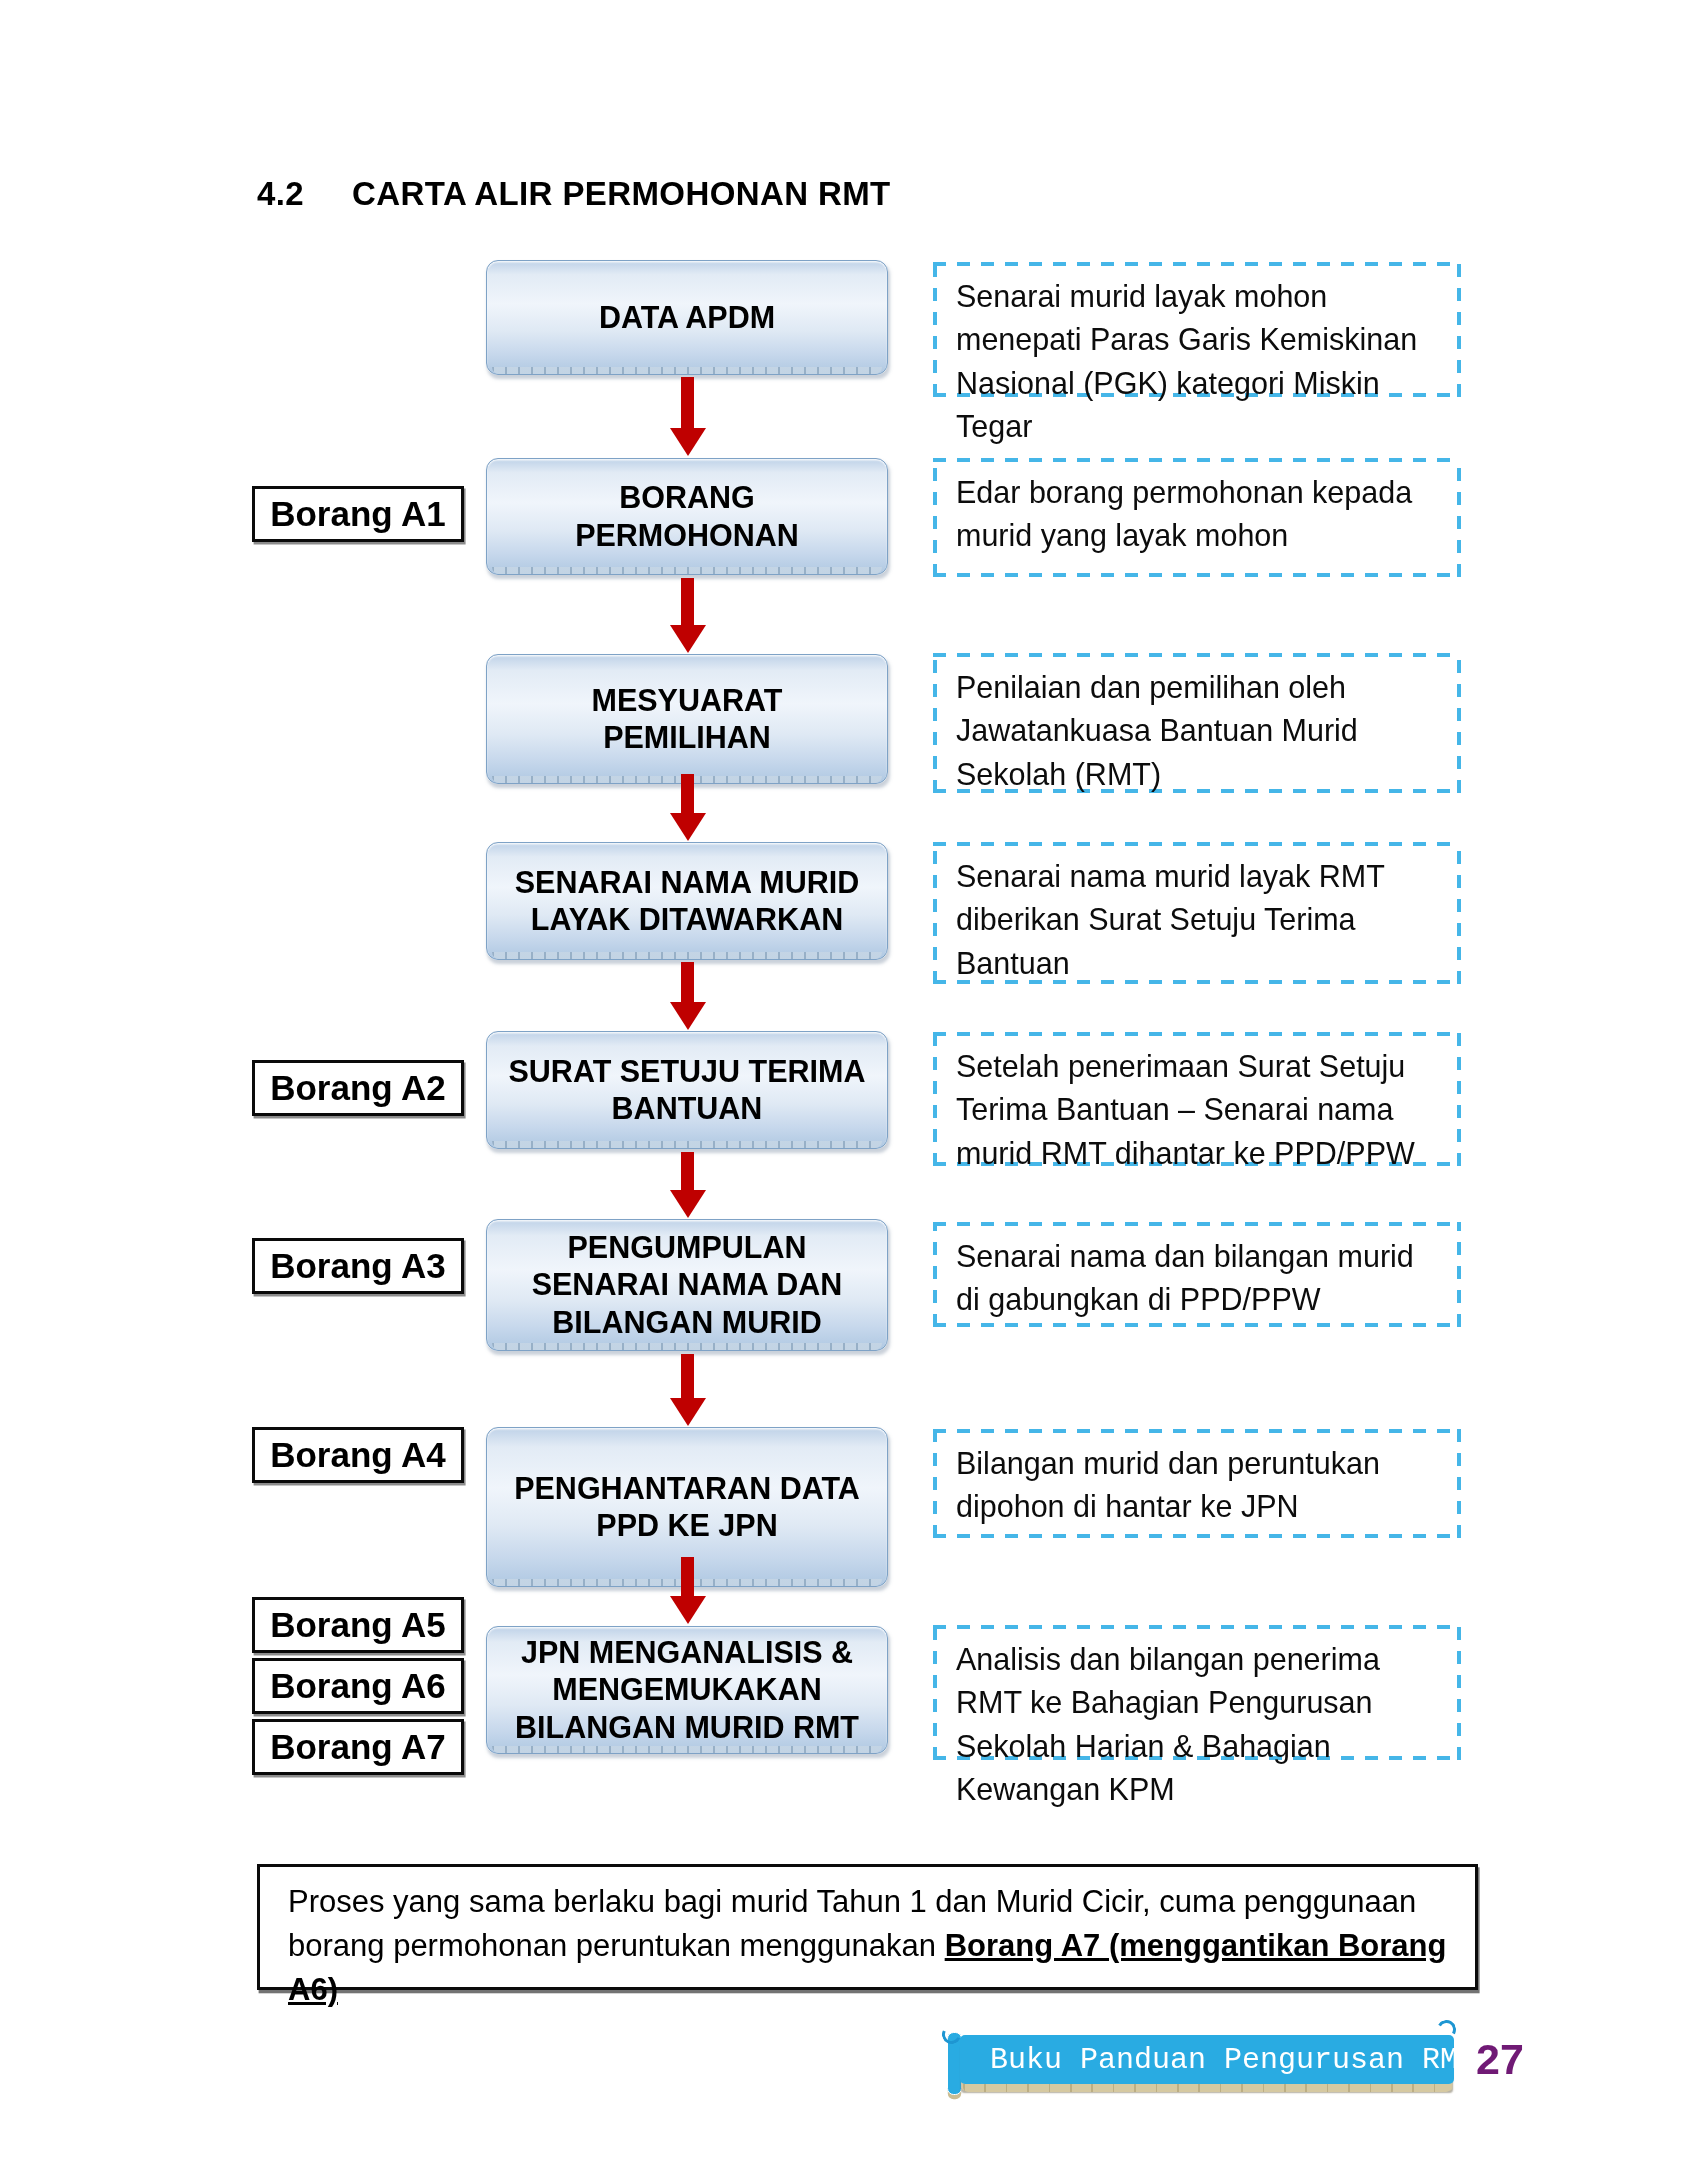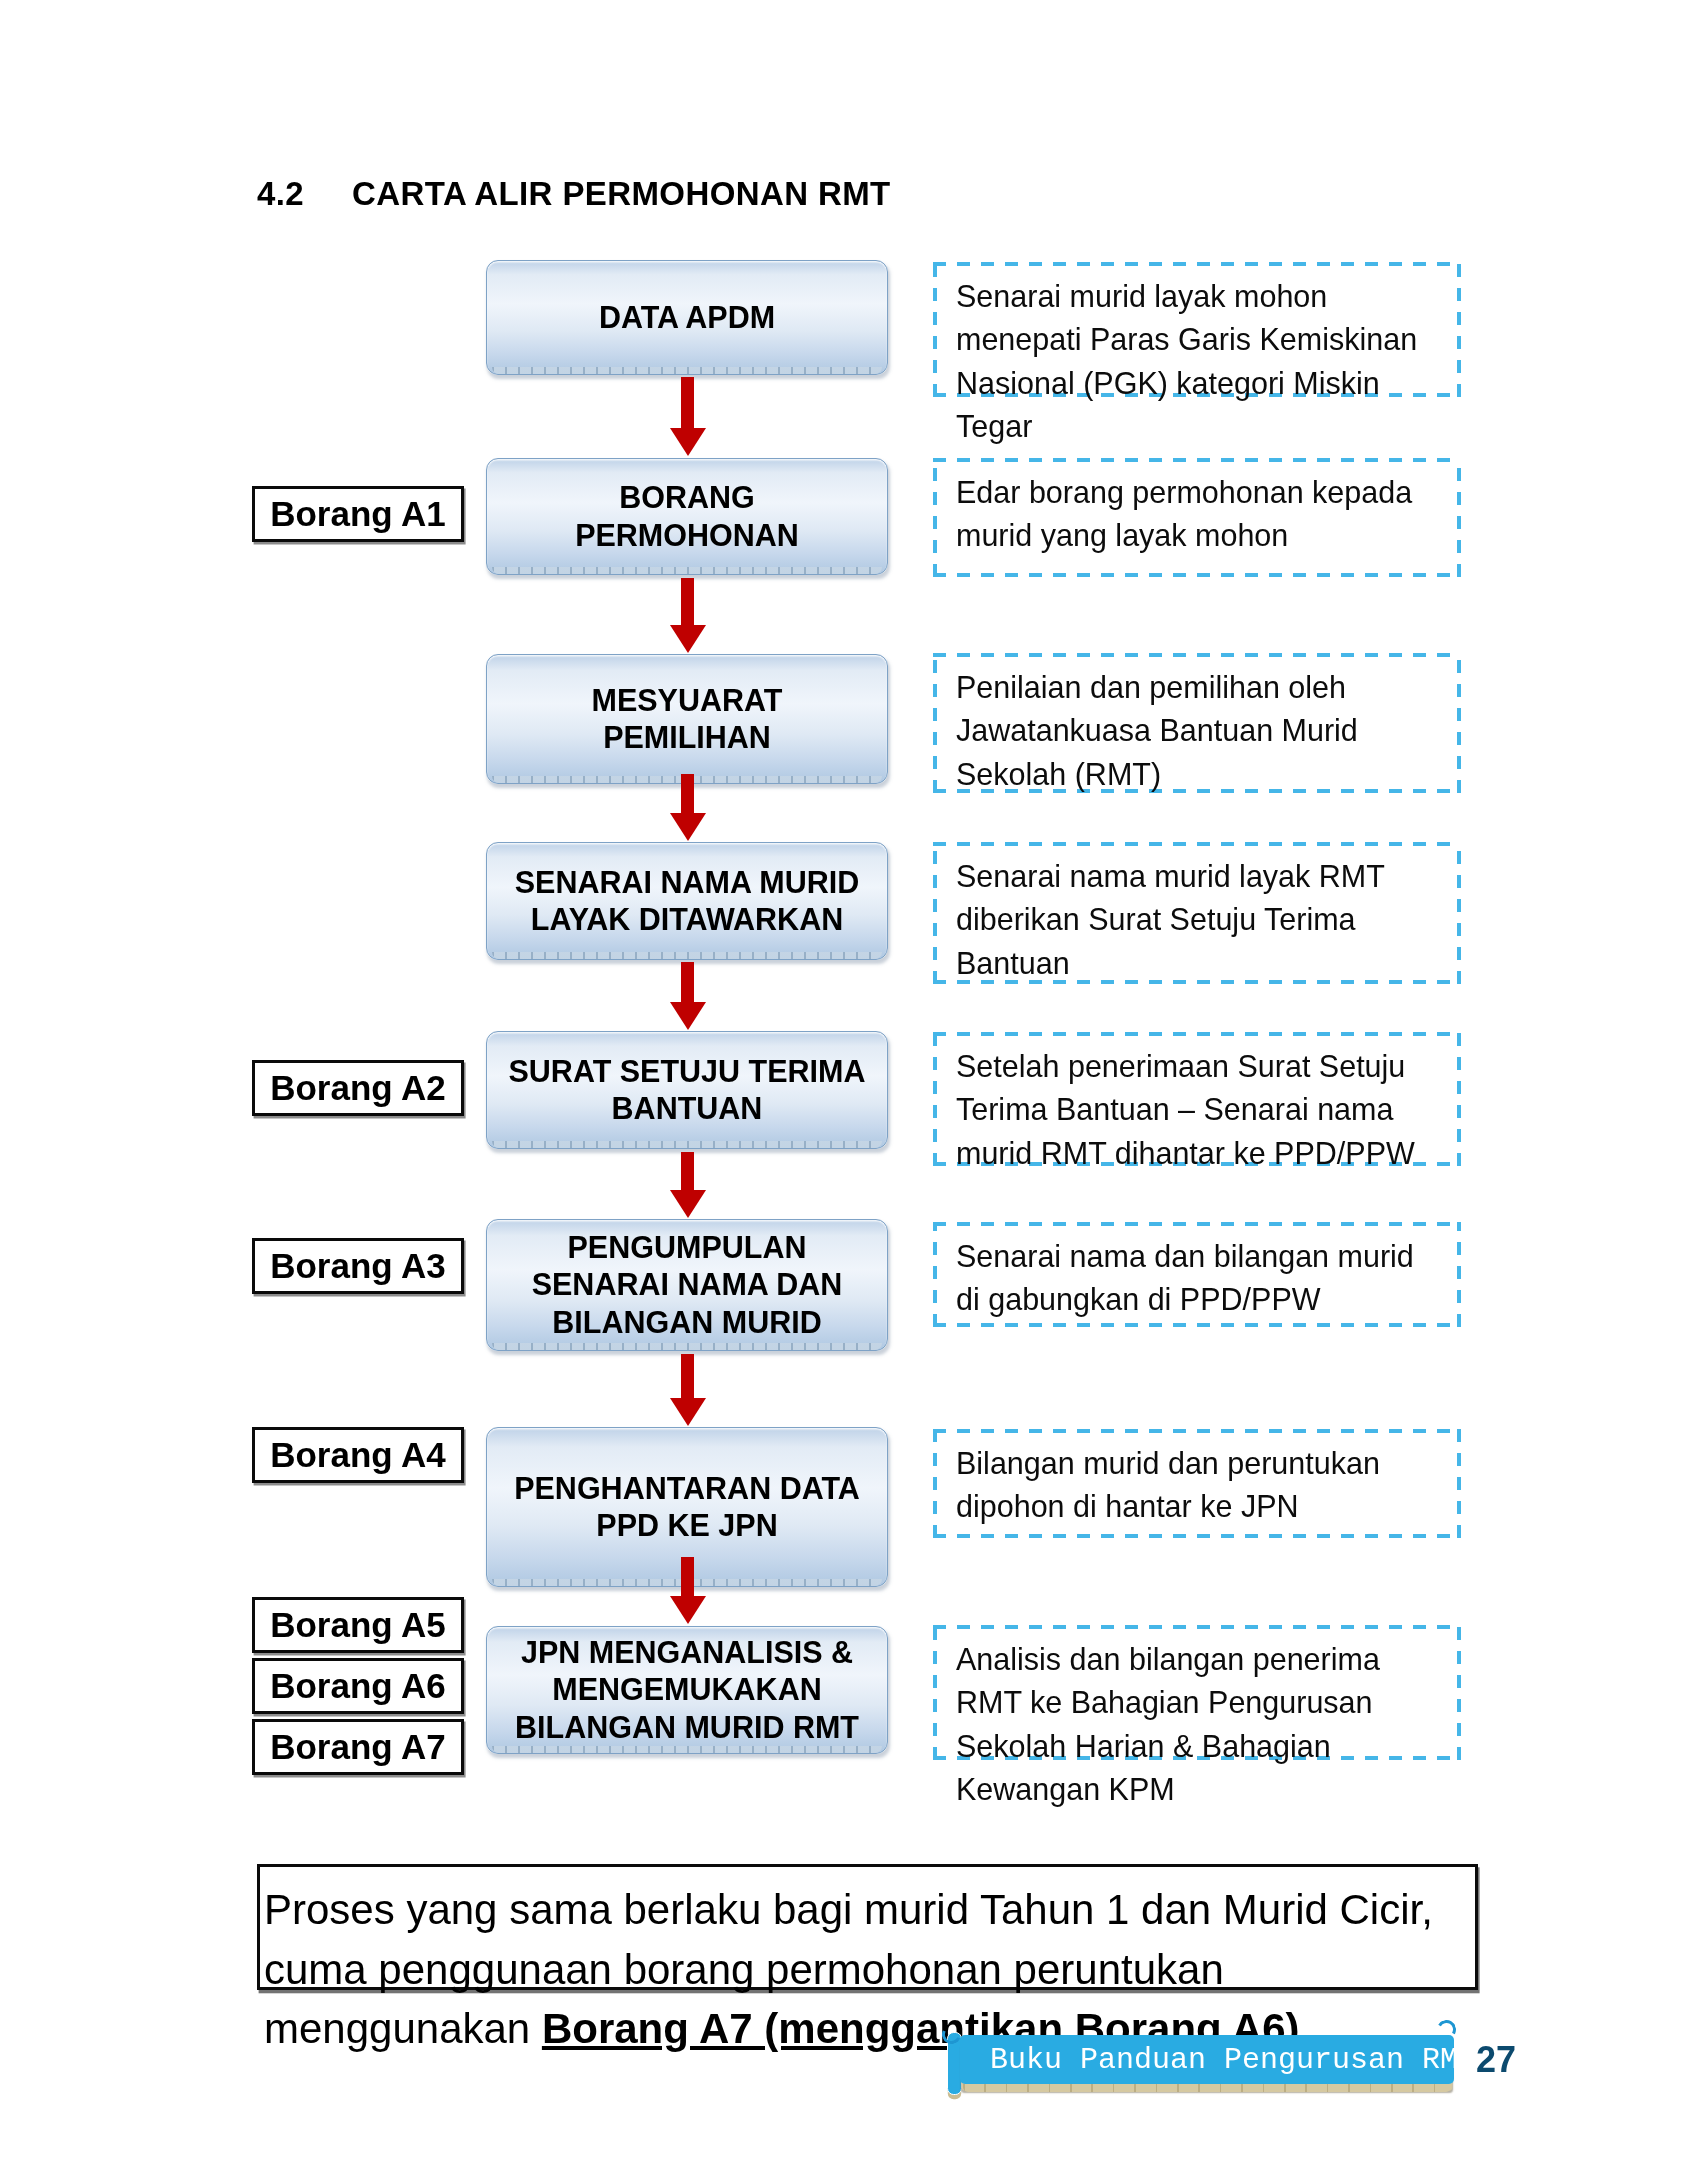--- a/index.html
+++ b/index.html
@@ -52,21 +52,21 @@
       repeating-linear-gradient(0deg,#45b6e8 0 13px,transparent 13px 24px),
       repeating-linear-gradient(0deg,#45b6e8 0 13px,transparent 13px 24px);
     background-size:100% 4.1px,100% 4.1px,4.1px 100%,4.1px 100%;
     background-position:0 0,0 100%,0 0,100% 0;
     background-repeat:no-repeat;
   }
   
   .note{
     position:absolute;left:257px;top:1864px;width:1221px;height:126px;box-sizing:border-box;
     border:3.3px solid #0a0a0a;box-shadow:1.6px 3.3px 0 rgba(0,0,0,.55);
-    padding:13px 4px;font-size:42px;line-height:1.42;background:#fff;
+    padding:13px 28px;font-size:31px;line-height:1.42;background:#fff;
   }
   .note .em{font-weight:bold;text-decoration:underline;}
   
   .footer-tab{
     position:absolute;left:947px;top:2032px;width:13px;height:61px;
     background:#29abe2;border:1.6px solid #fff;border-radius:6.6px;
     box-shadow:0 5px 0 -0.8px #cbbd93;
   }
   .footer{
     position:absolute;left:960px;top:2035px;width:494px;height:49px;box-sizing:border-box;
@@ -76,21 +76,21 @@
   }
   .footer::before{
     content:"";position:absolute;left:3.3px;right:3.3px;bottom:-8.2px;height:8.2px;
     background:repeating-linear-gradient(90deg,#bcae83 0 1.6px,#d6c9a1 1.6px 21.4px);
     border-radius:0 0 5px 5px;
   }
   .ftitle{
     font-family:Liberation Mono, monospace;
     color:#ffffff;font-size:30px;white-space:nowrap;
   }
-  .fpage{margin-left:auto;font-weight:bold;font-size:36px;color:#0c4a6e;}
+  .fpage{margin-left:auto;font-weight:bold;font-size:43px;color:#701a75;}
   .curl{position:absolute;width:13px;height:13px;border:3.3px solid #1e96d2;border-radius:50%;
     border-bottom-color:transparent;border-left-color:transparent;background:transparent;}
   .curl-tr{top:-15px;right:-1.6px;transform:rotate(-15deg);}
   .curl-tl{top:-10px;left:-18px;transform:rotate(160deg);}
 </style>
 </head>
 <body>
 
 <div class="page">
 

